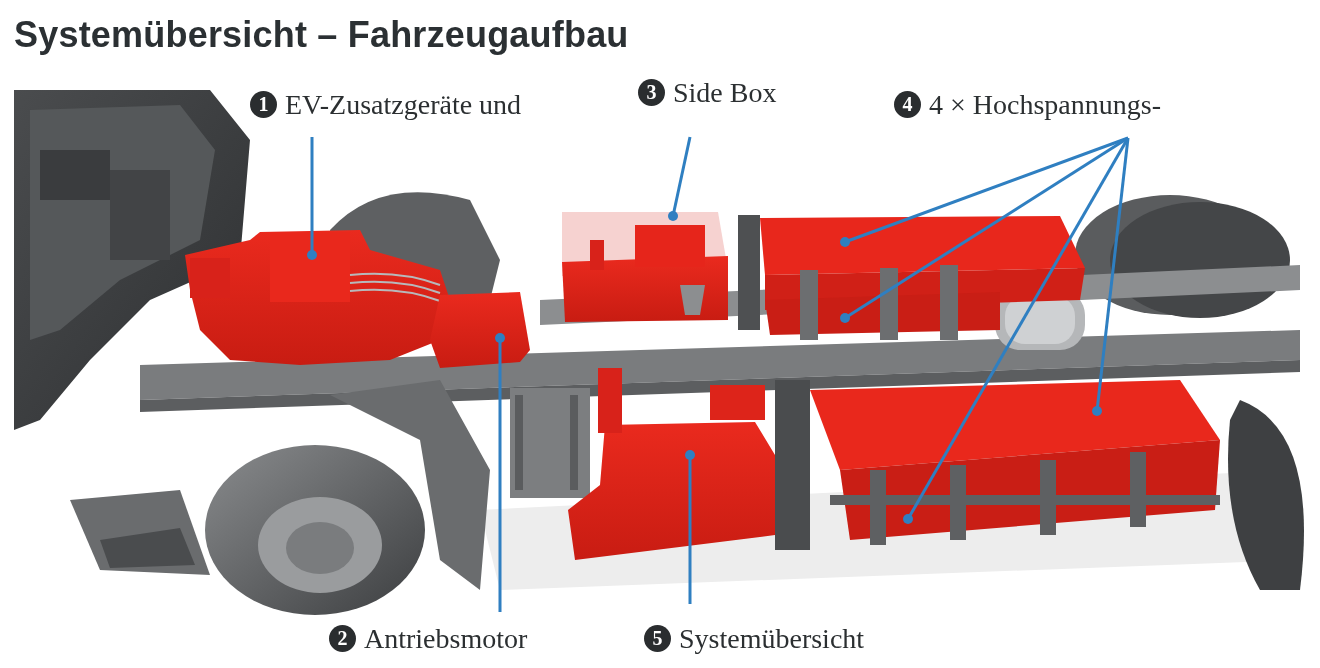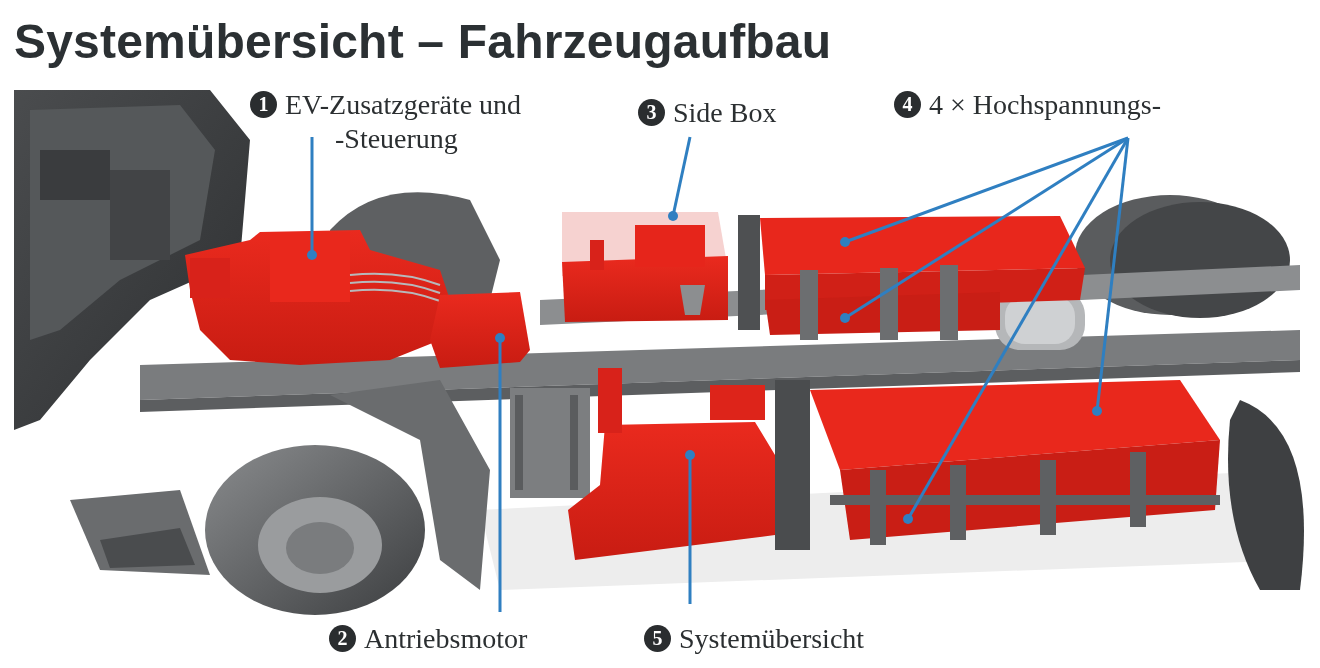--- a/index.html
+++ b/index.html
@@ -1,17 +1,17 @@
 <!DOCTYPE html>
 <html><head>
 <meta charset="utf-8">
 <style>
   html, body { margin: 0; padding: 0; background: #ffffff; }
   body { width: 1320px; height: 668px; position: relative; overflow: hidden; font-family: "Liberation Sans", sans-serif; color: #2b2f31; }
-  .title { position: absolute; left: 14px; top: 14px; font-size: 48px; font-weight: bold; letter-spacing: 0.2px; color: #2b3033; font-family: "Liberation Sans", sans-serif; }
+  .title { position: absolute; left: 14px; top: 14px; font-size: 36px; font-weight: bold; letter-spacing: 0.2px; color: #2b3033; font-family: "Liberation Sans", sans-serif; }
   .stage { position: absolute; left: 0; top: 80px; width: 1320px; height: 588px; }
   svg.art { position: absolute; left: 0; top: 0; }
   .label { position: absolute; font-size: 28px; line-height: 34px; color: #2b2f31; white-space: nowrap; font-family: Liberation Serif, serif; }
   .badge { display: inline-block; width: 27px; height: 27px; border-radius: 50%; background: #2a2d2f; color: #fff; font-size: 20px; font-weight: bold; text-align: center; line-height: 27px; vertical-align: 3px; margin-right: 8px; }
   .sub { display: block; }
 </style>
 </head>
 <body>
 
 <div class="title">Systemübersicht – Fahrzeugaufbau</div>
@@ -153,24 +153,23 @@
       <circle cx="845" cy="318" r="5"></circle>
       <circle cx="908" cy="519" r="5"></circle>
       <circle cx="1097" cy="411" r="5"></circle>
       <circle cx="690" cy="455" r="5"></circle>
     </g>
   </svg>
 </div>
 
 <div class="label" style="left:250px; top:88px;">
   <span class="badge">1</span><span>EV-Zusatzgeräte und</span>
-  <span class="sub" style="padding-left:85px;">-Steuerung</span>
 </div>
 
-<div class="label" style="left:638px; top:96px;">
+<div class="label" style="left:638px; top:76px;">
   <span class="badge">3</span><span>Side Box</span>
 </div>
 
 <div class="label" style="left:894px; top:88px;">
   <span class="badge">4</span><span>4 × Hochspannungs-</span>
 </div>
 
 <div class="label" style="left:329px; top:622px;">
   <span class="badge">2</span><span>Antriebsmotor</span>
 </div>

